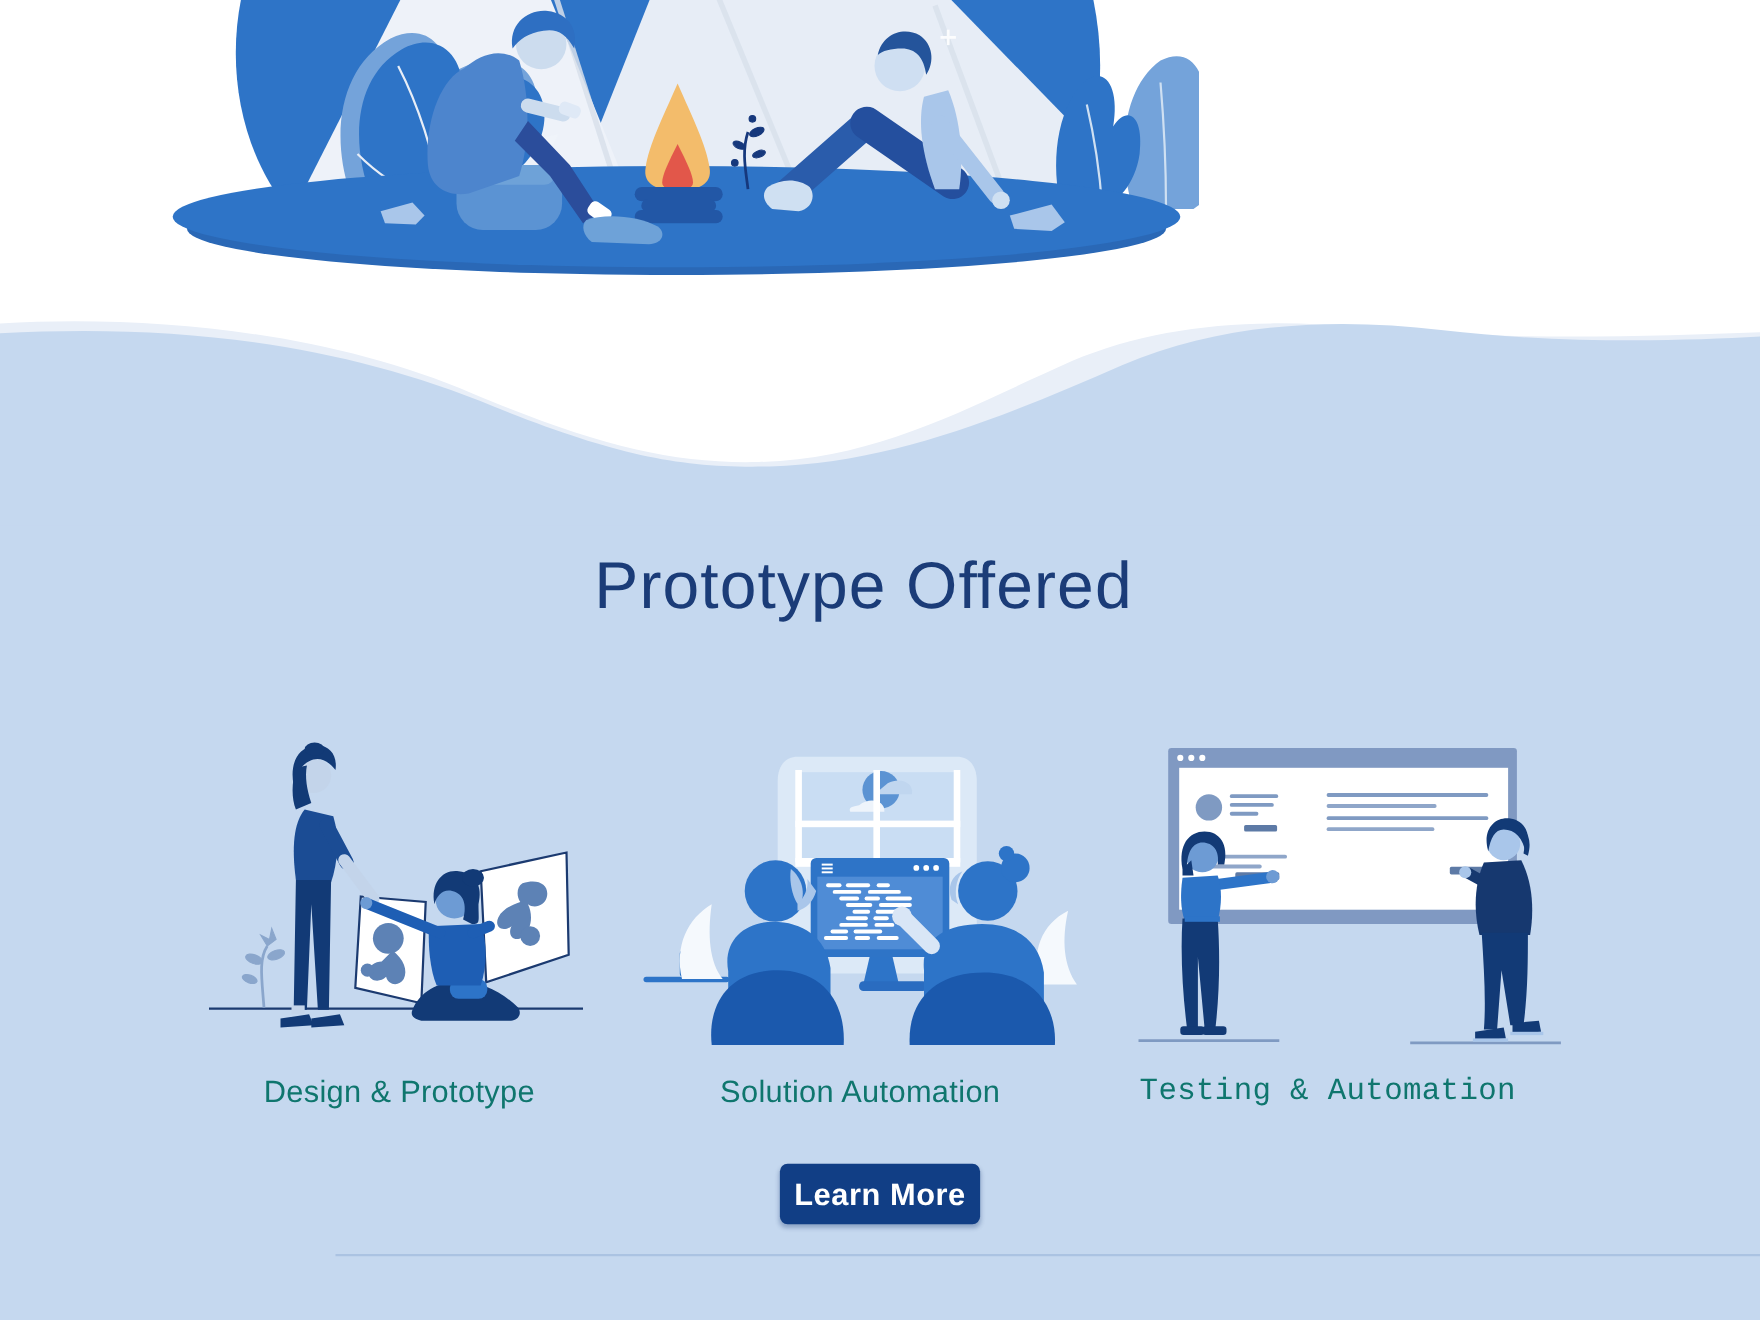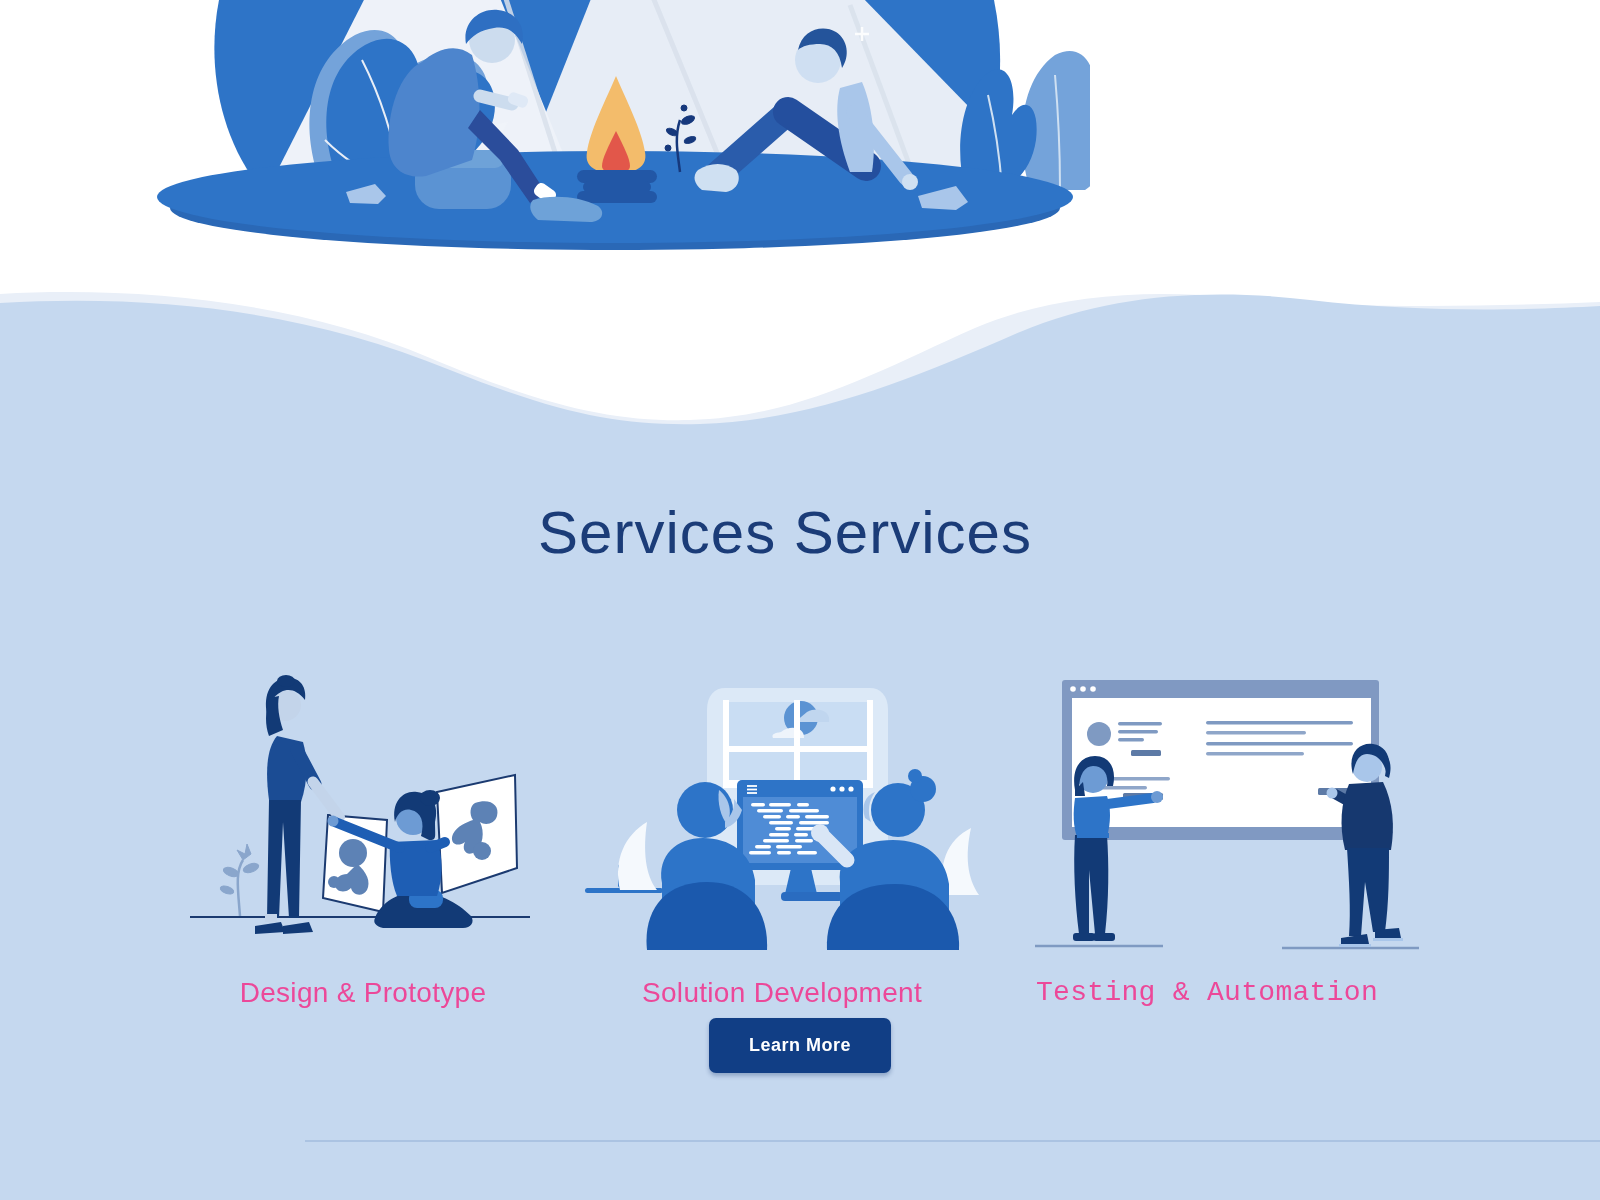--- a/index.html
+++ b/index.html
@@ -21,30 +21,30 @@
     font-size:60px;font-weight:400;letter-spacing:1px;color:#1b3c78;
   }
   
   .fig{overflow:visible;}
   .fig1{left:185px;top:650px;width:350px;height:300px;}
   .fig2{left:585px;top:650px;width:395px;height:300px;}
   .fig3{left:1015px;top:650px;width:410px;height:300px;}
   
   .svc-label{
     top:972px;width:424px;height:42px;line-height:42px;text-align:center;
-    font-size:28px;color:#ec4899;font-weight:400;letter-spacing:0.3px;
+    font-size:28px;color:#0f766e;font-weight:400;letter-spacing:0.3px;
   }
   .svc-label-1{left:151px;}
   .svc-label-2{left:570px;}
   .svc-label-3{left:995px;font-family:Liberation Mono, monospace;}
   
   .learn-more-btn{
-    left:709px;top:1018px;width:182px;height:55px;
+    left:709px;top:1058px;width:182px;height:55px;
     background:#113e85;border:none;border-radius:7px;cursor:pointer;
-    color:#ffffff;font-size:18px;font-weight:600;letter-spacing:0.5px;
+    color:#ffffff;font-size:28px;font-weight:600;letter-spacing:0.5px;
     font-family:"Liberation Sans", sans-serif;
     box-shadow:0 3px 4px rgba(17,50,110,0.30);
   }
   .divider{
     left:305px;top:1140px;width:1295px;height:2px;
     background:rgba(140,170,210,0.45);
   }
 </style>
 </head>
 <body>
@@ -136,21 +136,21 @@
 </svg>
 
 <div class="abs services-bg">
   <svg width="1600" height="200" viewBox="0 0 1600 200" preserveAspectRatio="none">
     <path d="M0,14 C140,6 300,22 430,78 C540,124 610,142 690,140 C800,137 880,90 975,48 C1050,16 1140,8 1240,18 C1360,30 1500,26 1600,22 L1600,200 L0,200 Z" fill="#e9eff8"></path>
     <path d="M0,23 C160,14 310,32 450,90 C560,134 620,146 700,144 C810,141 910,100 1020,52 C1110,14 1210,8 1310,20 C1420,33 1530,30 1600,26 L1600,200 L0,200 Z" fill="#c5d8ef"></path>
   </svg>
   <div class="services-fill"></div>
 </div>
 
-<h1 class="abs services-heading" style="margin:0;">Services Services</h1>
+<h1 class="abs services-heading" style="margin:0;">Prototype Offered</h1>
 
 <svg class="abs fig fig1" viewBox="0 0 350 300" width="350" height="300">
   <line x1="5" y1="267" x2="345" y2="267" stroke="#1b3a70" stroke-width="2"></line>
 
   <g stroke="#8aa6cc" fill="#8aa6cc">
     <path d="M55,266 C53,240 50,222 58,210" stroke-width="2.5" fill="none"></path>
     <ellipse cx="46" cy="222" rx="8" ry="4" transform="rotate(200 46 222)"></ellipse>
     <ellipse cx="66" cy="218" rx="8" ry="4" transform="rotate(-20 66 218)"></ellipse>
     <path d="M58,210 L52,200 L60,204 L62,194 L66,204 Z"></path>
     <ellipse cx="42" cy="240" rx="7" ry="3.5" transform="rotate(200 42 240)"></ellipse>
@@ -335,18 +335,18 @@
     <path d="M360,280 L384,278 L386,288 L360,290 Z" fill="#123a76"></path>
     <rect x="324" y="294" width="32" height="3" fill="#a9c6ea"></rect>
     <rect x="358" y="288" width="30" height="3" fill="#a9c6ea"></rect>
     <circle cx="352" cy="117" r="15" fill="#a9c6ea"></circle>
     <path d="M338,124 C332,104 344,92 358,94 C372,96 378,110 372,126 C370,112 362,104 352,104 C344,104 340,112 338,124 Z" fill="#123a76"></path>
     <path d="M364,100 C370,106 372,116 370,126 L374,128 C378,114 374,104 364,100 Z" fill="#123a76"></path>
   </g>
 </svg>
 
 <div class="abs svc-label svc-label-1">Design &amp; Prototype</div>
-<div class="abs svc-label svc-label-2">Solution Development</div>
+<div class="abs svc-label svc-label-2">Solution Automation</div>
 <div class="abs svc-label svc-label-3">Testing &amp; Automation</div>
 
 <button class="abs learn-more-btn">Learn More</button>
 
 <div class="abs divider"></div>
 
 </body></html>

